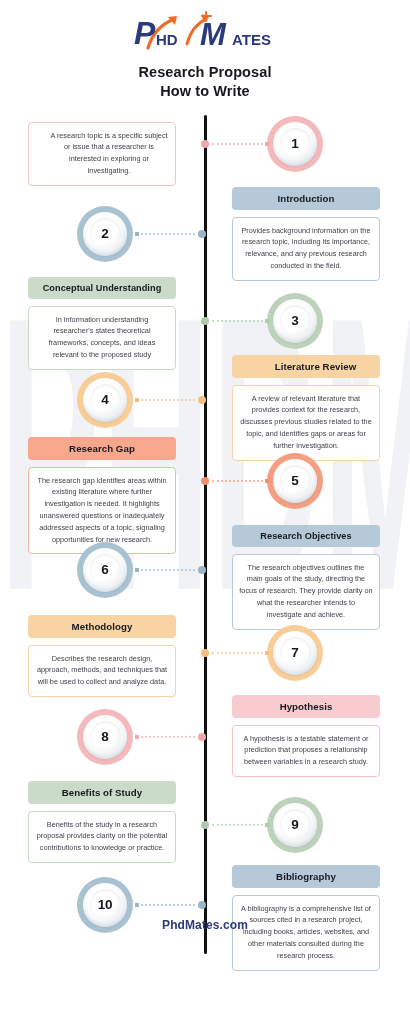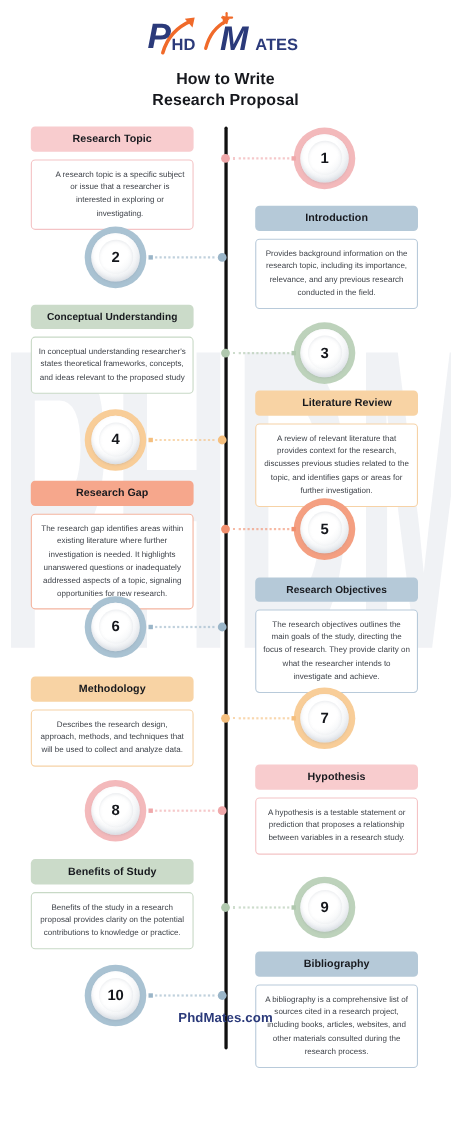--- a/index.html
+++ b/index.html
@@ -190,29 +190,28 @@
         <path d="M72 6 L81 6" stroke="#f06a2a" stroke-width="2" stroke-linecap="round"></path>
 
         <text x="70" y="35" font-family="Liberation Sans, sans-serif" font-size="31" font-weight="700" font-style="italic" fill="#2b3a7a">M</text>
 
         <text x="102" y="35" font-family="Liberation Sans, sans-serif" font-size="15" font-weight="700" fill="#2b3a7a">ATES</text>
       </svg>
     </div>
   </div>
 
   <div class="title">
+    <div>Research Proposal</div>
     <div>How to Write</div>
-    <div>Research Proposal</div>
   </div>
 
   <div class="timeline">
     <div class="spine"></div>
     <div id="steps-root">
         <div class="card left" style="top: 0px;">
-          <div class="band" style="background: rgb(248, 204, 206);">Research Topic</div>
           <div class="body-box" style="border-color: rgb(244, 195, 197); padding-left: 20px;">A research topic is a specific subject or issue that a researcher is interested in exploring or investigating.</div>
         </div>
         <div class="medallion" style="top: 1px; background: rgb(243, 185, 187); left: 267px;">
           <div class="inner">
             <span class="num">1</span>
           </div>
         </div>
         <div class="connector" style="top: 25px; color: rgb(240, 168, 170); left: 201px; width: 68px;">
           <div class="spine-dot" style="background: rgb(240, 168, 170); left: 0px;"></div>
           <div class="dots" style="left: 11px; right: 6px;"></div>
@@ -227,21 +226,21 @@
             <span class="num">2</span>
           </div>
         </div>
         <div class="connector" style="top: 115px; color: rgb(154, 181, 200); left: 135px; width: 71px;">
           <div class="spine-dot" style="background: rgb(154, 181, 200); right: 0px;"></div>
           <div class="dots" style="left: 6px; right: 11px;"></div>
           <div class="end-dot" style="background: rgb(154, 181, 200); left: 0px;"></div>
         </div>
         <div class="card left" style="top: 162px;">
           <div class="band wide" style="background: rgb(203, 219, 201);">Conceptual Understanding</div>
-          <div class="body-box" style="border-color: rgb(200, 217, 198);">In conceptual understanding researcher's states theoretical frameworks, concepts, and ideas relevant to the proposed study</div>
+          <div class="body-box" style="border-color: rgb(200, 217, 198);">In information understanding researcher's states theoretical frameworks, concepts, and ideas relevant to the proposed study</div>
         </div>
         <div class="medallion" style="top: 178px; background: rgb(189, 210, 187); left: 267px;">
           <div class="inner">
             <span class="num">3</span>
           </div>
         </div>
         <div class="connector" style="top: 202px; color: rgb(176, 200, 174); left: 201px; width: 68px;">
           <div class="spine-dot" style="background: rgb(176, 200, 174); left: 0px;"></div>
           <div class="dots" style="left: 11px; right: 6px;"></div>
           <div class="end-dot" style="background: rgb(176, 200, 174); right: 0px;"></div>

